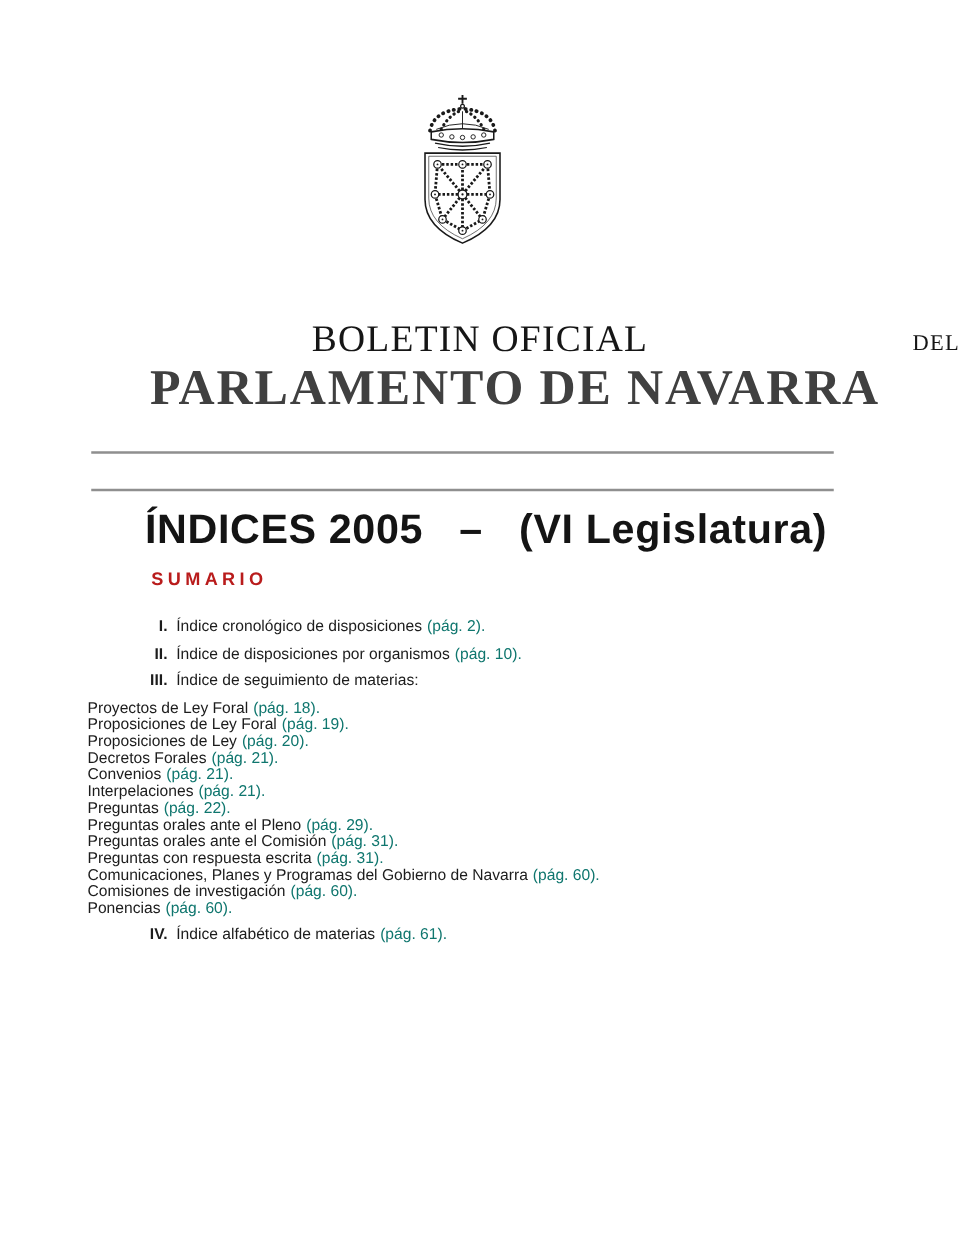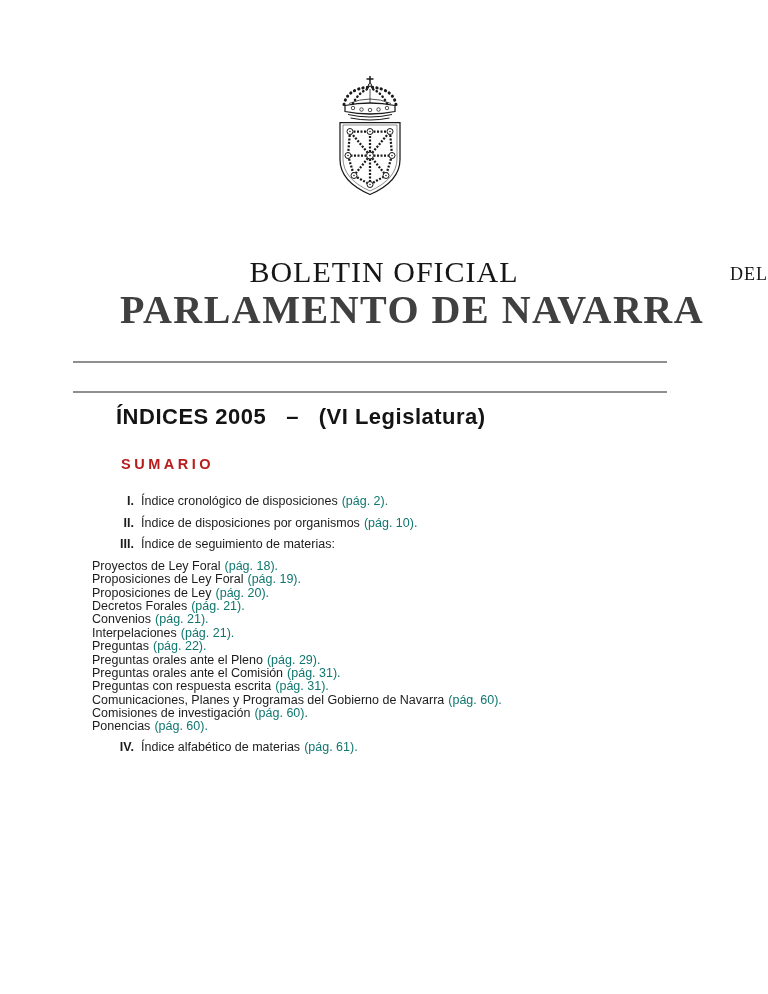--- a/index.html
+++ b/index.html
@@ -15,29 +15,29 @@
        font-family:"Liberation Serif",serif;font-size:30px;letter-spacing:1px;color:#161616;margin-top:36px;}
   .mh2{top:264px;left:0;width:768px;text-align:right;
        font-family:"Liberation Serif",serif;font-size:18px;letter-spacing:1px;color:#161616;}
   .mh3{top:286px;left:0;width:768px;text-align:center;
        font-family:"Liberation Serif",serif;font-size:40px;font-weight:bold;letter-spacing:1.5px;color:#404040;padding-left:28px;}
   
   .rule{left:73px;width:594px;height:2px;background:#8f8f8f;}
   .rule-1{top:361px;}
   .rule-2{top:391px;}
   
-  .heading{left:116px;top:404px;font-size:22px;font-weight:bold;color:#141414;
+  .heading{left:116px;top:404px;font-size:33px;font-weight:bold;color:#141414;
            white-space:pre;letter-spacing:0.5px;margin:0;}
   
   .sumario-title{left:121px;top:456px;font-size:14.5px;font-weight:bold;letter-spacing:3.5px;color:#b91c1c;}
   .toc{left:0;top:495px;width:768px;font-size:12.5px;line-height:13.4px;color:#1c1c1c;}
   .srow{display:flex;margin-bottom:8.3px;}
   .num{width:134px;text-align:right;font-weight:bold;flex:none;}
   .itm{margin-left:7px;}
-  .sublist{margin-left:92px;margin-bottom:7px;}
+  .sublist{margin-left:70px;margin-bottom:7px;}
   .subrow{line-height:13.35px;}
   .lnk{color:#0f766e;text-decoration:none;margin-left:4px;cursor:pointer;}
 </style>
 </head>
 <body>
 
 <div class="abs emblem">
   <svg viewBox="0 0 160 250" width="80" height="126" aria-hidden="true">
     <g stroke="#1a1a1a" fill="none">
 

